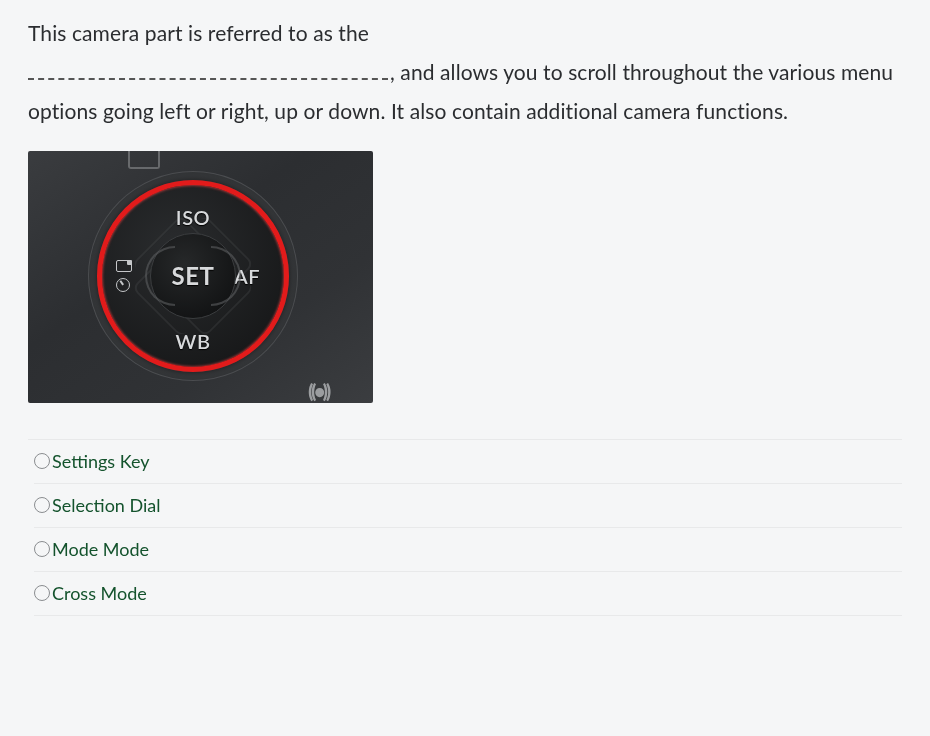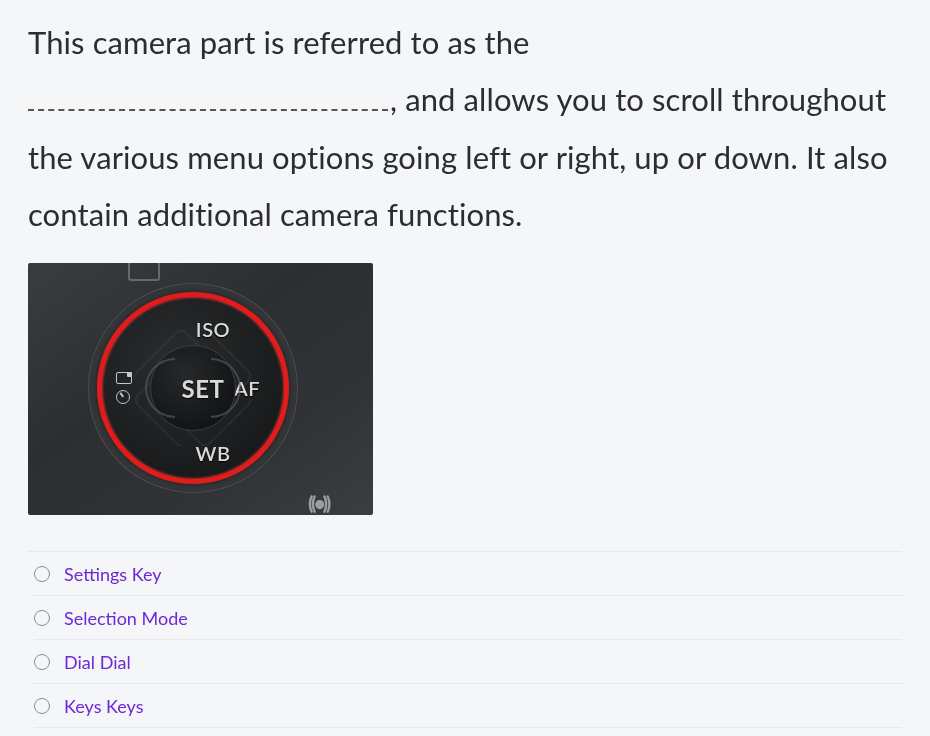--- a/index.html
+++ b/index.html
@@ -6,21 +6,21 @@
     body {
       width: 930px;
       height: 736px;
       background: #f5f6f7;
       font-family: "Lato", "Helvetica Neue", Arial, sans-serif;
       color: #2a2c2e;
       padding: 14px 28px 0 28px;
       overflow: hidden;
     }
     .question-text {
-      font-size: 31px;
+      font-size: 21px;
       line-height: 1.85;
       color: #2b2d30;
       font-weight: 400;
       letter-spacing: 0.1px;
     }
     .blank {
       display: inline-block;
       border-bottom: 2px dashed #555;
       width: 360px;
       height: 0.7em;
@@ -96,21 +96,20 @@
     }
     .dial-center::before { left: -6px; border-right: none; border-radius: 36px 0 0 36px; opacity: 0.6; }
     .dial-center::after  { right: -6px; border-left: none; border-radius: 0 36px 36px 0; opacity: 0.6; }
     .dial-label {
       position: absolute;
       color: #d8dadc;
       font-size: 20px;
       font-weight: 600;
       letter-spacing: 0.5px;
       text-shadow: 0 1px 1px #000;
-      margin-left: 20px;
     }
     .dial-label.top    { top: 20px; left: 50%; transform: translateX(-50%); }
     .dial-label.bottom { bottom: 14px; left: 50%; transform: translateX(-50%); }
     .dial-label.right  { right: 24px; top: 50%; transform: translateY(-50%); }
     .dial-label.center { position: static; font-size: 24px; font-weight: 700; z-index: 2; }
     .dial-icons-left {
       position: absolute;
       left: 14px; top: 50%;
       transform: translateY(-50%);
       display: flex;
@@ -162,25 +161,25 @@
     .arc.bl { bottom: 44px; left: 44px; border-right:none; border-top:none; }
     .arc.br { bottom: 44px; right: 44px; border-left:none; border-top:none; }
 
     .options {
       margin-top: 36px;
       padding-left: 6px;
     }
     .option-row {
       display: flex;
       align-items: center;
-      gap: 14px;
+      gap: 2px;
       height: 44px;
       border-bottom: 1px solid rgba(0,0,0,0.05);
       font-size: 18px;
-      color: #6d28d9;
+      color: #14532d;
     }
     .options { border-top: 1px solid rgba(0,0,0,0.05); }
     .radio-dot {
       width: 16px; height: 16px;
       border: 1.6px solid #8a8d90;
       border-radius: 50%;
       flex: 0 0 auto;
     }
   </style>
 </head>
@@ -220,23 +219,23 @@
   <div class="frag-bottomright">((•))</div>
 </div>
 
 <div class="options">
   <label class="option-row">
     <span class="radio-dot"></span>
     <span>Settings Key</span>
   </label>
   <label class="option-row">
     <span class="radio-dot"></span>
-    <span>Selection Mode</span>
-  </label>
-  <label class="option-row">
-    <span class="radio-dot"></span>
-    <span>Dial Dial</span>
-  </label>
-  <label class="option-row">
-    <span class="radio-dot"></span>
-    <span>Keys Keys</span>
+    <span>Selection Dial</span>
+  </label>
+  <label class="option-row">
+    <span class="radio-dot"></span>
+    <span>Mode Mode</span>
+  </label>
+  <label class="option-row">
+    <span class="radio-dot"></span>
+    <span>Cross Mode</span>
   </label>
 </div>
 
 </body></html>

